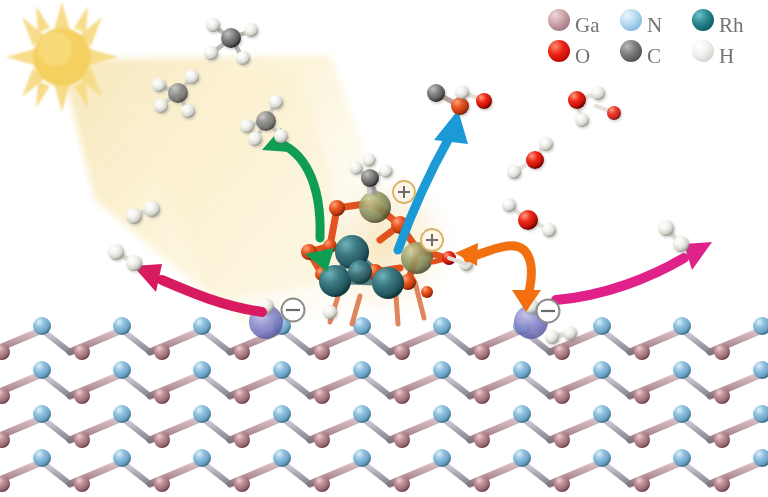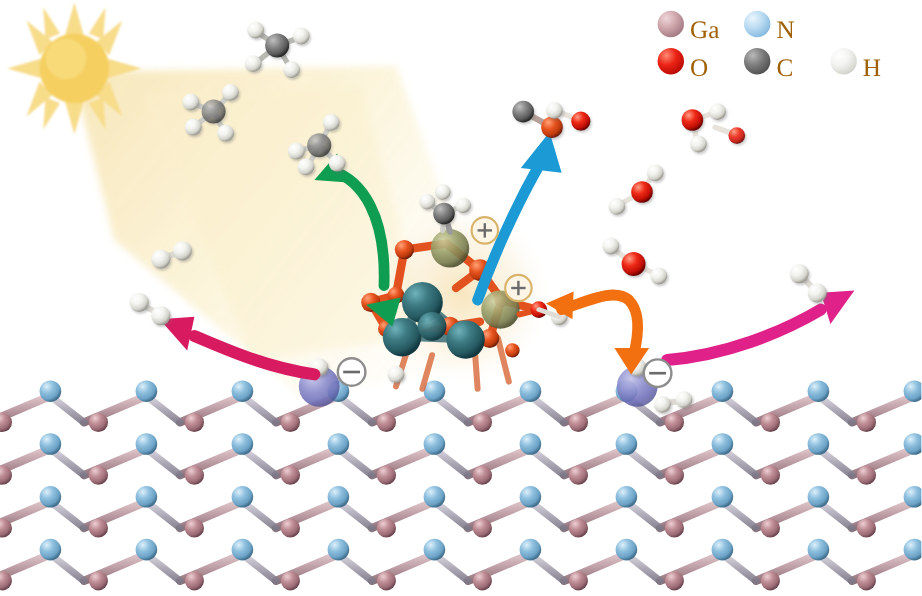--- a/index.html
+++ b/index.html
@@ -5,21 +5,21 @@
 <style>
   html,body{margin:0;padding:0;background:#fff;}
   body{width:768px;height:497px;overflow:hidden;
        font-family:"Liberation Serif", serif;}
   #stage{position:relative;width:768px;height:497px;background:#ffffff;overflow:hidden;}
   #scene{position:absolute;inset:0;}
   .legend{position:absolute;left:548px;top:4px;width:216px;height:62px;}
   .leg-row{display:flex;align-items:center;height:31px;}
   .leg-cell{display:flex;align-items:center;width:72px;}
   .leg-ball{width:22px;height:22px;border-radius:50%;flex:none;margin-right:5px;}
-  .leg-txt{font-family:"Liberation Serif", serif;font-size:21px;color:#a16207;line-height:1;margin-top:12px;}
+  .leg-txt{font-family:"Liberation Serif", serif;font-size:21px;color:#737373;line-height:1;margin-top:12px;}
   .ga-ball{background:radial-gradient(circle at 33% 28%, #efd6d9 0%, #cfa8ad 38%, #a97f88 72%, #7d5a62 100%);}
   .n-ball{background:radial-gradient(circle at 33% 28%, #eaf5fd 0%, #bcdcf2 38%, #8cbfe2 72%, #5f94bd 100%);}
   .rh-ball{background:radial-gradient(circle at 33% 28%, #6fc3c9 0%, #2b8a92 38%, #11646c 72%, #06383d 100%);}
   .o-ball{background:radial-gradient(circle at 33% 28%, #ff8a74 0%, #ec2315 38%, #c00d07 72%, #720300 100%);}
   .c-ball{background:radial-gradient(circle at 33% 28%, #b9b9b9 0%, #7e7e7e 38%, #575757 72%, #2a2a2a 100%);}
   .h-ball{background:radial-gradient(circle at 33% 28%, #ffffff 0%, #f3f3f1 38%, #d8d8d2 72%, #a9a9a2 100%);}
 </style>
 </head>
 <body>
 
@@ -630,20 +630,24 @@
 
   <div class="legend">
     <div class="leg-row">
       <div class="leg-cell">
         <span class="leg-ball ga-ball"></span>
         <span class="leg-txt">Ga</span>
       </div>
       <div class="leg-cell">
         <span class="leg-ball n-ball"></span>
         <span class="leg-txt">N</span>
+      </div>
+      <div class="leg-cell">
+        <span class="leg-ball rh-ball"></span>
+        <span class="leg-txt">Rh</span>
       </div>
     </div>
     <div class="leg-row">
       <div class="leg-cell">
         <span class="leg-ball o-ball"></span>
         <span class="leg-txt">O</span>
       </div>
       <div class="leg-cell">
         <span class="leg-ball c-ball"></span>
         <span class="leg-txt">C</span>

